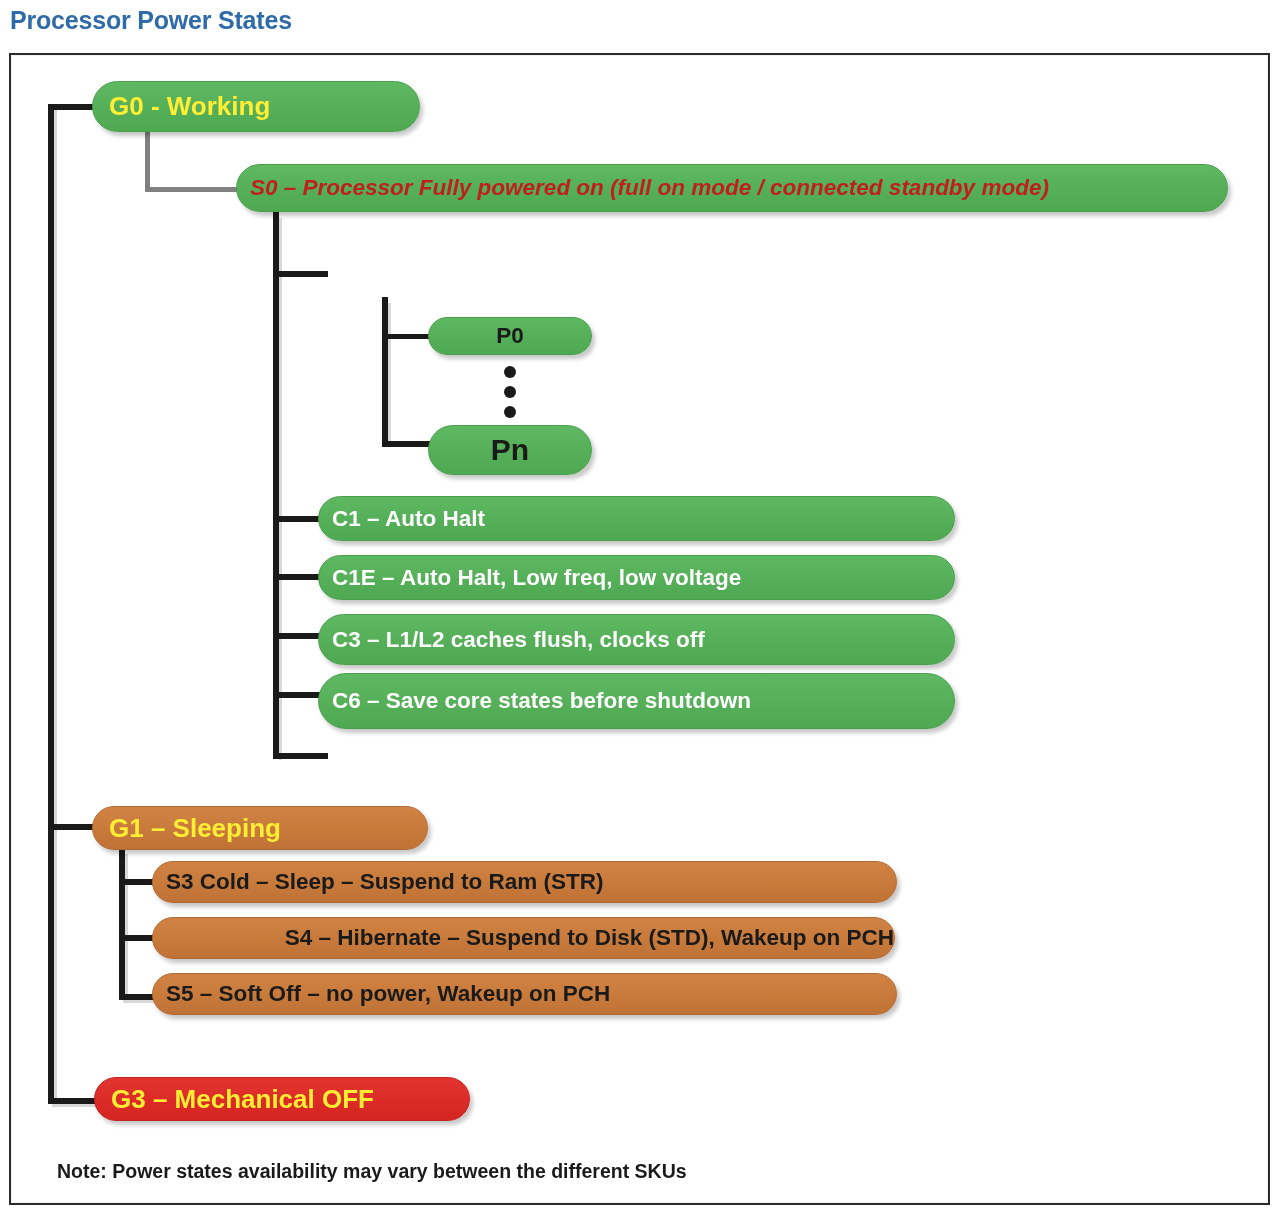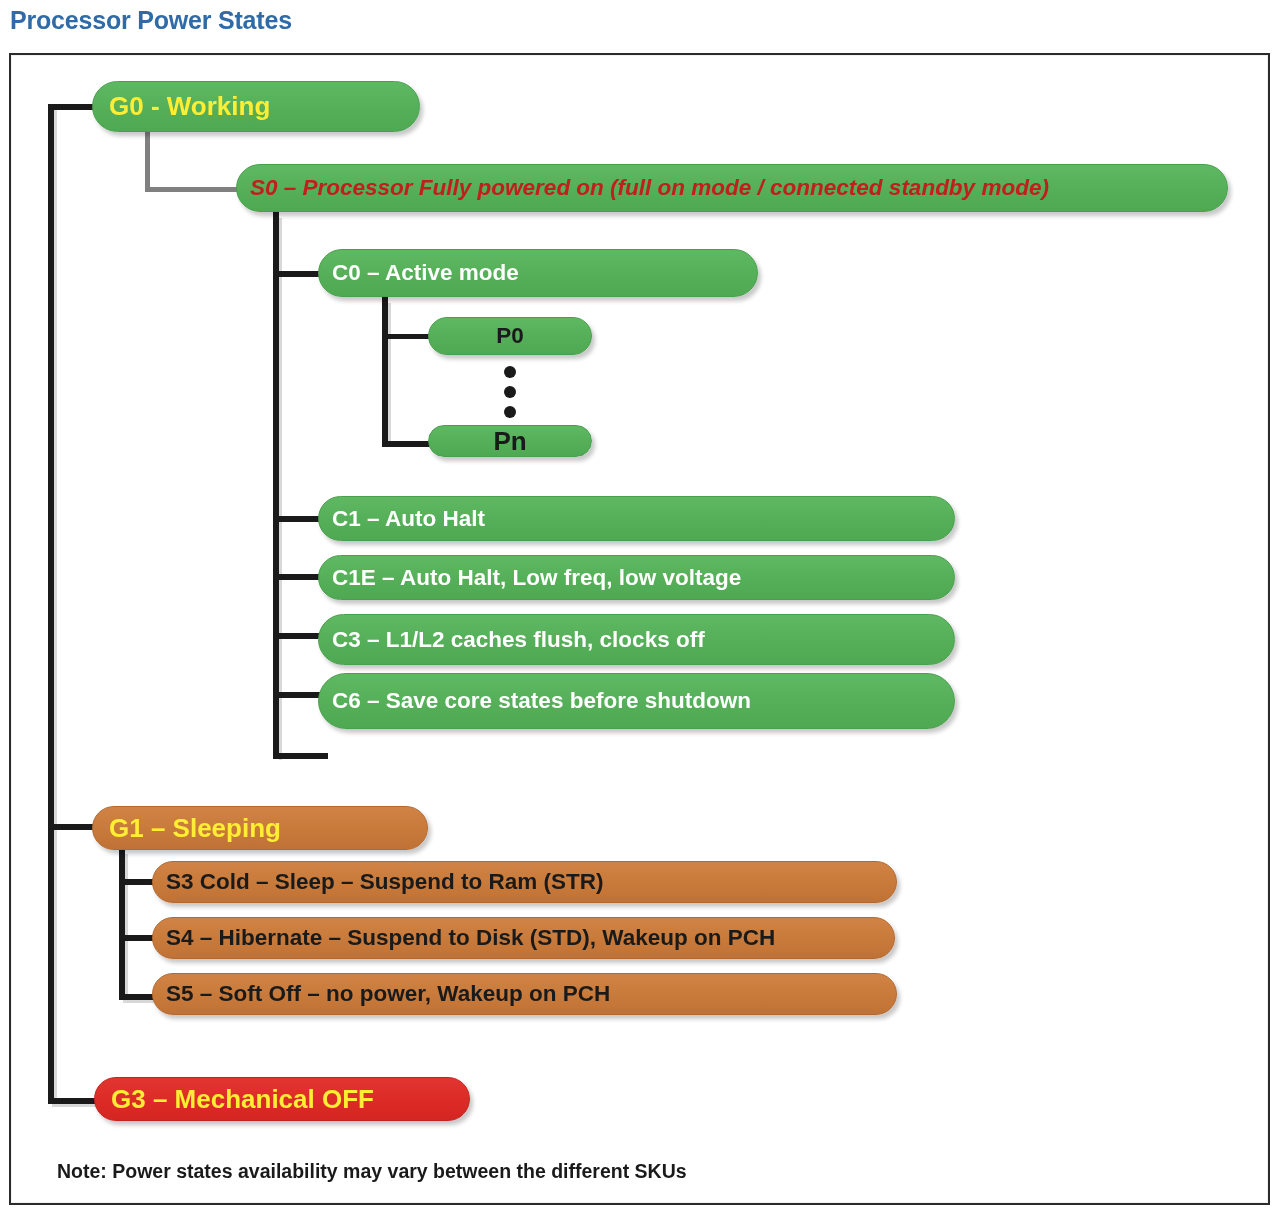--- a/index.html
+++ b/index.html
@@ -181,35 +181,32 @@
   <div class="line-shadow" style="left:123px; top:1000px; width:48px; height:3px;"></div>
 
   <div class="pill green pad-left" style="left:92px; top:81px; width:328px; height:51px; font-size:26px;">
     <span class="label txt-yellow">G0 - Working</span>
   </div>
 
   <div class="pill green pad-left-sm" style="left:236px; top:164px; width:992px; height:48px; font-size:22.5px;font-style:italic;">
     <span class="label txt-red">S0 – Processor Fully powered on (full on mode / connected standby mode)</span>
   </div>
 
-  <div class="pill green pad-left-sm" style="left:318px; top:249px; width:440px; height:48px; font-size:22.5px;">
-    <span class="label txt-white">C0 – Active mode</span>
-  </div>
 
   <div class="pill green center" style="left:428px; top:317px; width:164px; height:38px; font-size:22.5px;">
     <span class="label txt-dark">P0</span>
   </div>
 
   <div id="dots">
     <i></i>
     <i></i>
     <i></i>
   </div>
 
-  <div class="pill green center" style="left:428px; top:425px; width:164px; height:32px; font-size:26px;">
+  <div class="pill green center" style="left:428px; top:425px; width:164px; height:50px; font-size:30px;">
     <span class="label txt-dark">Pn</span>
   </div>
 
   <div class="pill green pad-left-sm" style="left:318px; top:496px; width:637px; height:45px; font-size:22.5px;">
     <span class="label txt-white">C1 – Auto Halt</span>
   </div>
 
   <div class="pill green pad-left-sm" style="left:318px; top:555px; width:637px; height:45px; font-size:22.5px;">
     <span class="label txt-white">C1E – Auto Halt, Low freq, low voltage</span>
   </div>
@@ -224,21 +221,21 @@
 
 
   <div class="pill orange pad-left" style="left:92px; top:806px; width:336px; height:44px; font-size:26px;">
     <span class="label txt-yellow">G1 – Sleeping</span>
   </div>
 
   <div class="pill orange pad-left-sm" style="left:152px; top:861px; width:745px; height:42px; font-size:22.5px;">
     <span class="label txt-dark">S3 Cold – Sleep – Suspend to Ram (STR)</span>
   </div>
 
-  <div class="pill orange pad-left-sm" style="left:152px; top:917px; width:743px; height:42px; font-size:22.5px;">
+  <div class="pill orange pad-left-sm" style="left:152px; top:917px; width:743px; height:42px; font-size:22.5px;text-align:right;">
     <span class="label txt-dark">S4 – Hibernate – Suspend to Disk (STD), Wakeup on PCH</span>
   </div>
 
   <div class="pill orange pad-left-sm" style="left:152px; top:973px; width:745px; height:42px; font-size:22.5px;">
     <span class="label txt-dark">S5 – Soft Off – no power, Wakeup on PCH</span>
   </div>
 
   <div class="pill red pad-left" style="left:94px; top:1077px; width:376px; height:44px; font-size:26px;">
     <span class="label txt-yellow">G3 – Mechanical OFF</span>
   </div>

